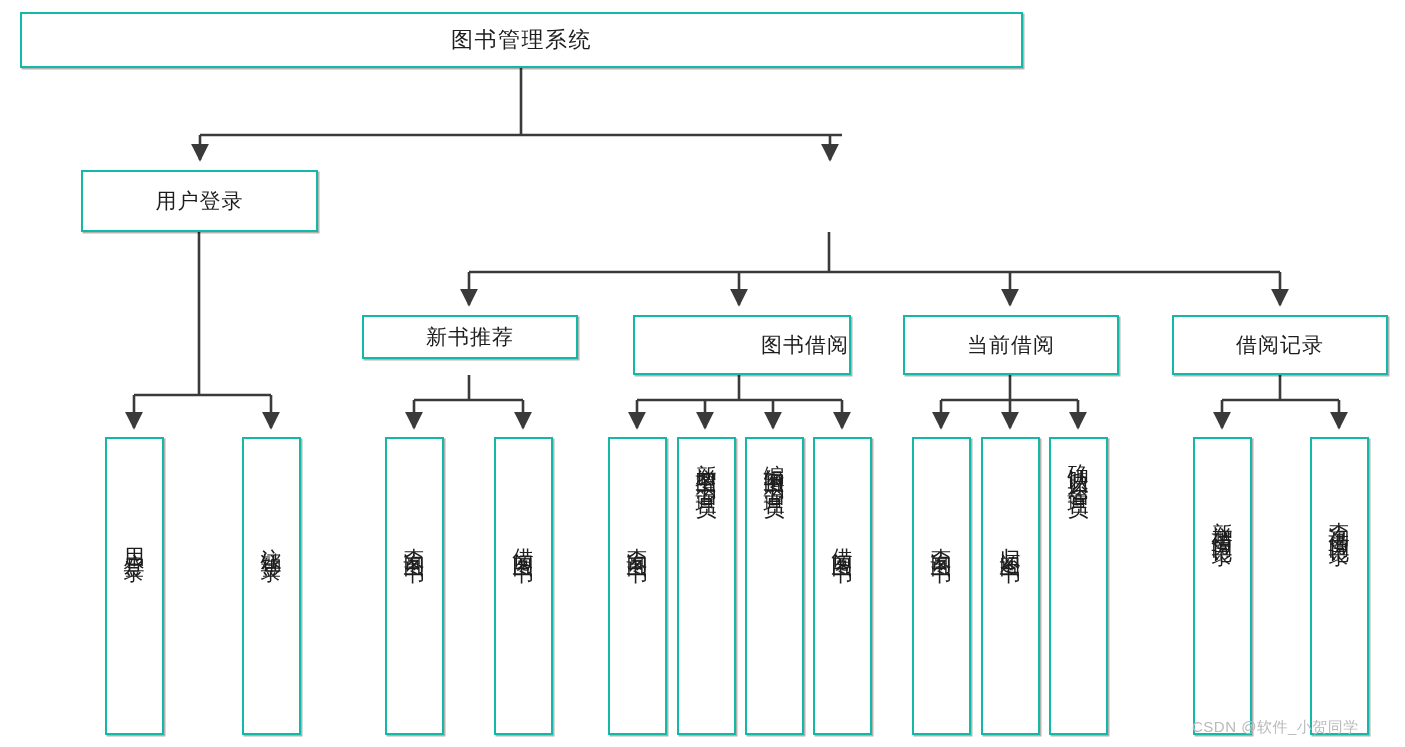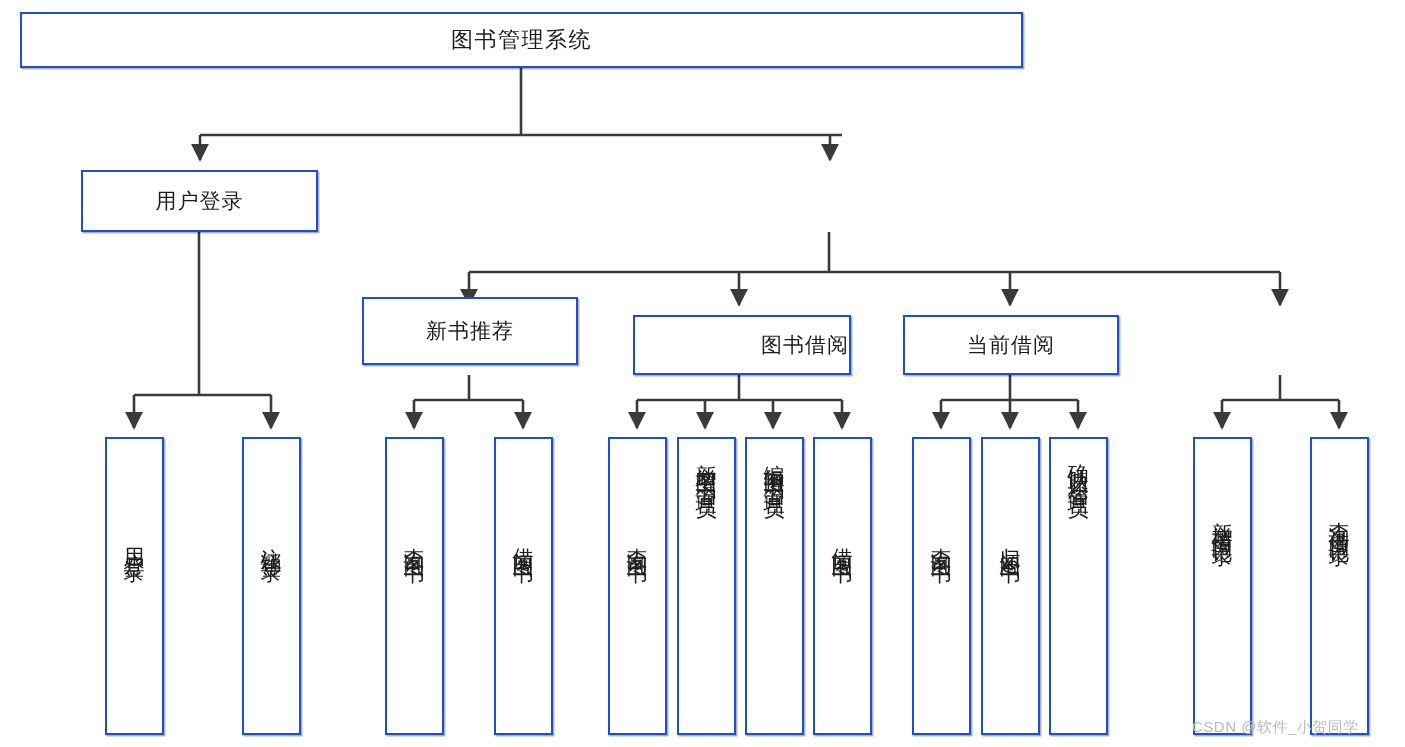--- a/index.html
+++ b/index.html
@@ -23,21 +23,21 @@
     left: 0;
     top: 0;
     width: 1405px;
     height: 747px;
     pointer-events: none;
   }
   .node {
     position: absolute;
     box-sizing: border-box;
     background: #ffffff;
-    border: 2px solid #1d4ed8;
+    border: 2px solid #14b8a6;
     box-shadow: 1.5px 1.5px 0 rgba(0,0,0,0.30);
     display: flex;
     align-items: center;
     justify-content: center;
     color: #1d1d1d;
     z-index: 2;
   }
   .node .label {
     color: #1d1d1d;
     text-align: center;
@@ -142,32 +142,35 @@
 
   <div class="node horiz root" style="left:20px; top:12px; width:1003px; height:56px;">
     <span class="label">图书管理系统</span>
   </div>
 
   <div class="node horiz" style="left:81px; top:170px; width:237px; height:62px;">
     <span class="label">用户登录</span>
   </div>
 
 
-  <div class="node horiz" style="left:362px; top:297px; width:216px; height:68px;">
+  <div class="node horiz" style="left:362px; top:315px; width:216px; height:44px;">
     <span class="label">新书推荐</span>
   </div>
 
   <div class="node horiz" style="left:633px; top:315px; width:218px; height:60px;justify-content:flex-end;">
     <span class="label">图书借阅</span>
   </div>
 
   <div class="node horiz" style="left:903px; top:315px; width:216px; height:60px;justify-content:center;">
     <span class="label">当前借阅</span>
   </div>
 
+  <div class="node horiz" style="left:1172px; top:315px; width:216px; height:60px;">
+    <span class="label">借阅记录</span>
+  </div>
 
   <div class="node vert mid" style="left:105px; top:437px; width:59px; height:298px;">
     <span class="label">用户登录</span>
   </div>
 
   <div class="node vert mid" style="left:242px; top:437px; width:59px; height:298px;">
     <span class="label">注销登录</span>
   </div>
 
   <div class="node vert mid" style="left:385px; top:437px; width:59px; height:298px;">

